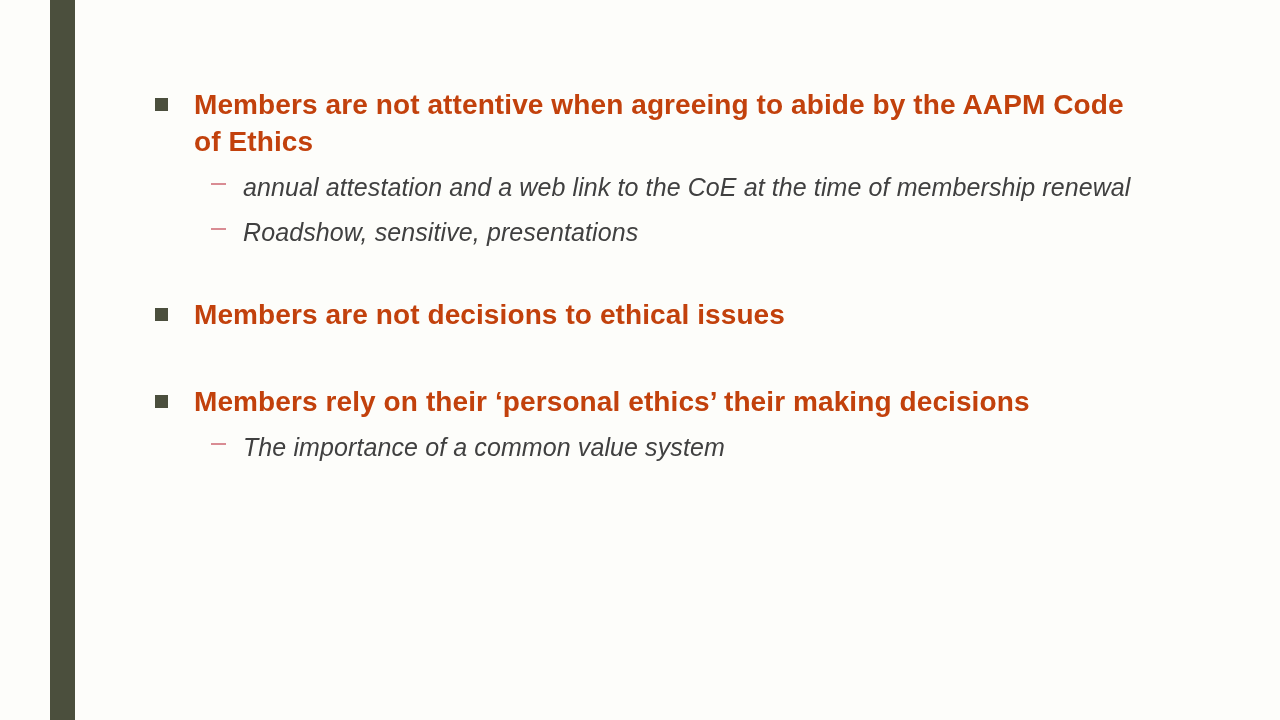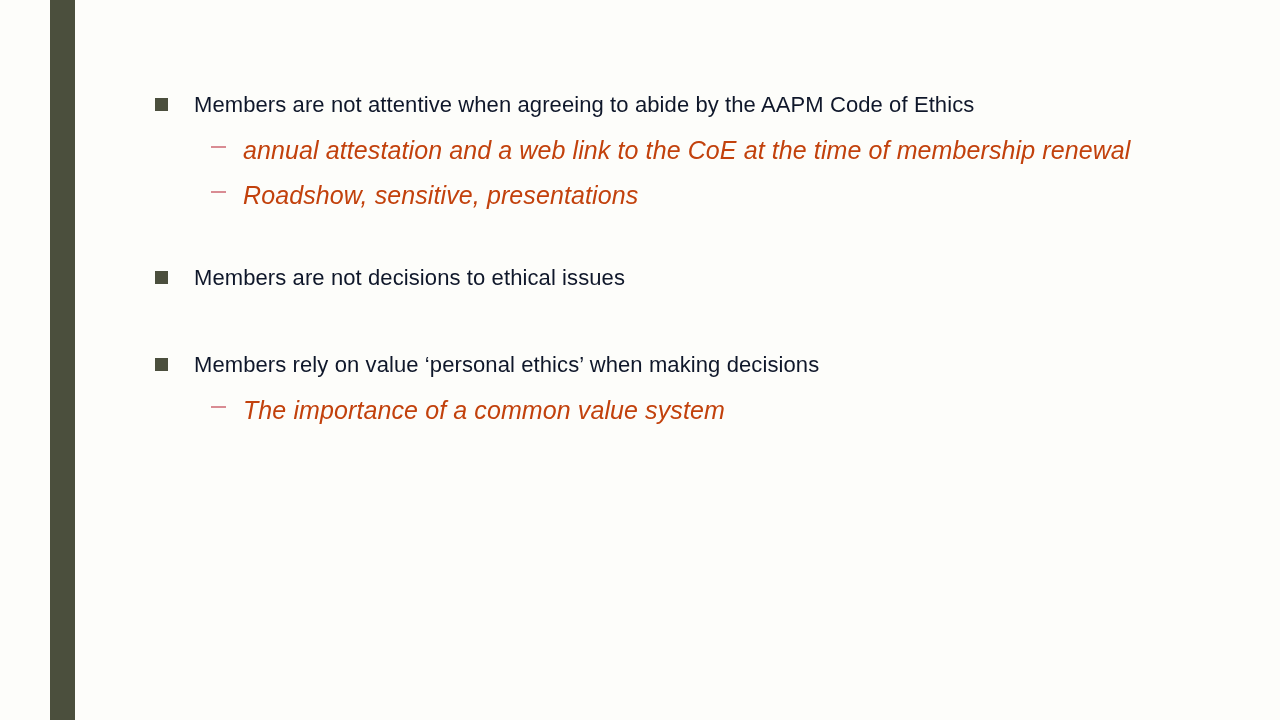--- a/index.html
+++ b/index.html
@@ -56,25 +56,25 @@
   .l1-marker {
     flex: 0 0 auto;
     width: 13px;
     height: 13px;
     background: #4B4F3D;
     margin-top: 12px;
     margin-right: 26px;
   }
   .l1-text {
     flex: 1 1 auto;
-    font-size: 22px;
+    font-size: 28px;
     line-height: 37px;
-    color: #0f172a;
+    color: #c2410c;
     letter-spacing: 0.1px;
-    font-weight: 400;
+    font-weight: 700;
   }
 
   
   .l2-list {
     margin: 0;
     padding: 0;
   }
   .l2-row {
     display: flex;
     align-items: flex-start;
@@ -86,21 +86,21 @@
     width: 15px;
     margin-top: 14px;
     margin-right: 17px;
     border-top: 2.5px solid #D98C93;
     height: 0;
   }
   .l2-text {
     flex: 1 1 auto;
     font-size: 25px;
     line-height: 36px;
-    color: #c2410c;
+    color: #404040;
     font-style: italic;
     letter-spacing: 0.1px;
   }
 </style>
 </head>
 <body>
 
 <div class="slide">
 
   <div class="accent-band"></div>
@@ -127,21 +127,21 @@
     <div class="group g2">
       <div class="l1-row">
         <span class="l1-marker"></span>
         <span class="l1-text">Members are not decisions to ethical issues</span>
       </div>
     </div>
 
     <div class="group g3">
       <div class="l1-row">
         <span class="l1-marker"></span>
-        <span class="l1-text">Members rely on value ‘personal ethics’ when making decisions</span>
+        <span class="l1-text">Members rely on their ‘personal ethics’ their making decisions</span>
       </div>
       <div class="l2-list">
         <div class="l2-row">
           <span class="l2-marker"></span>
           <span class="l2-text">The importance of a common value system</span>
         </div>
       </div>
     </div>
 
   </div>

